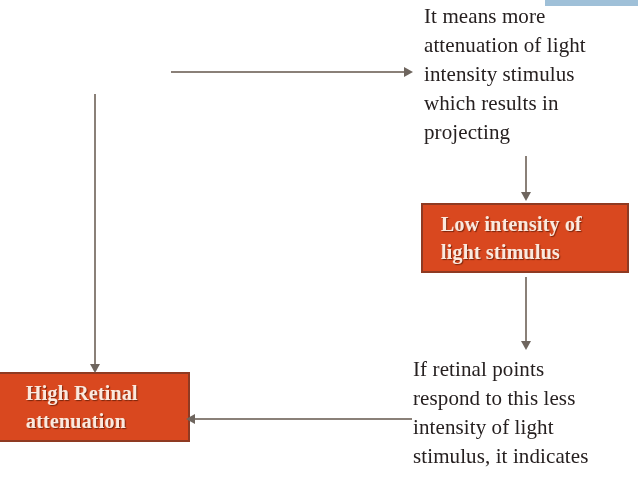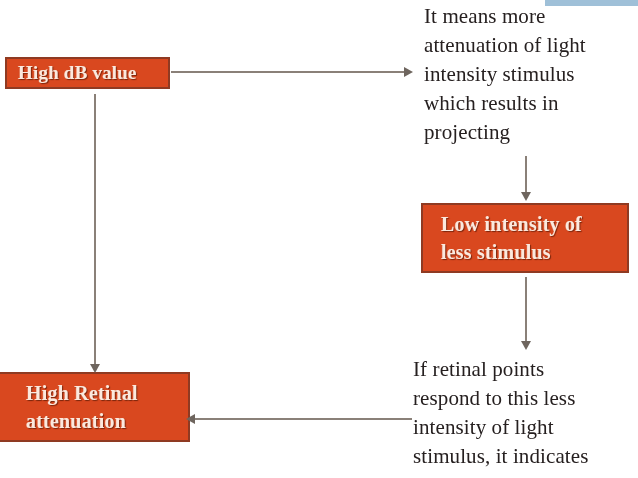--- a/index.html
+++ b/index.html
@@ -160,33 +160,30 @@
   #ah-low-to-points     { left: 521px; top: 341px; }
   #ah-points-to-sens    { left: 186px; top: 414px; }
 </style>
 </head>
 <body>
 
 <div id="canvas">
 
   <div class="top-strip"></div>
 
-  <div class="node" id="node-high-db">
-    <span class="node-text">High dB value</span>
-  </div>
 
   <div class="para" id="para-attenuation">It means more
 attenuation of light
 intensity stimulus
 which results in
 projecting</div>
 
   <div class="node" id="node-low-intensity">
     <span class="node-text">Low intensity of
-less stimulus</span>
+light stimulus</span>
   </div>
 
   <div class="para" id="para-retinal-points">If retinal points
 respond to this less
 intensity of light
 stimulus, it indicates</div>
 
   <div class="node" id="node-high-retinal">
     <span class="node-text">High Retinal
 attenuation</span>

